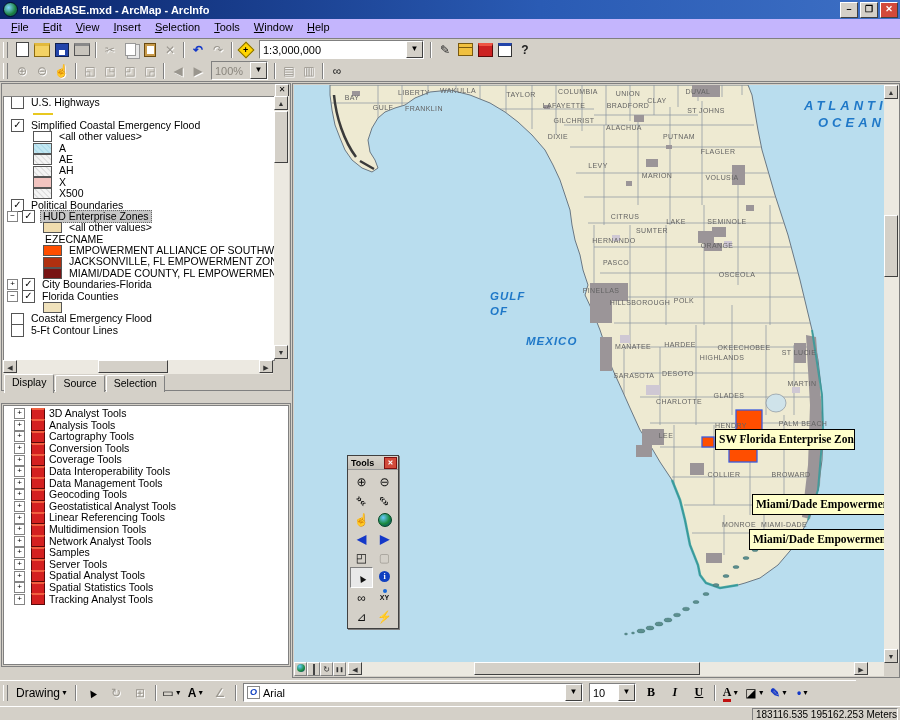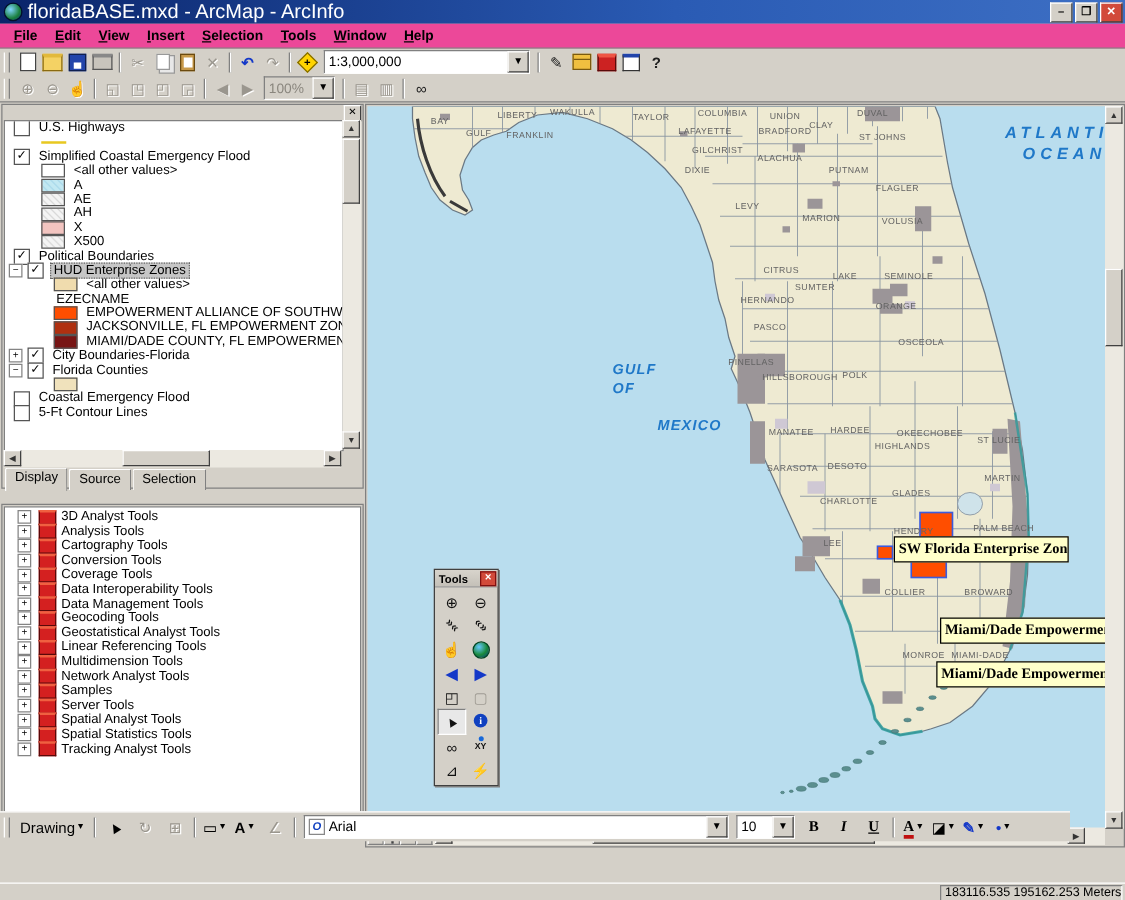--- a/index.html
+++ b/index.html
@@ -4,28 +4,28 @@
 <style>
   html,body{margin:0;padding:0;}
   #app{position:relative;width:900px;height:720px;background:#d4d0c8;
        font-family:"Liberation Sans",sans-serif;font-size:11px;overflow:hidden;
        -webkit-font-smoothing:none;}
   
   .titlebar{position:absolute;left:0;top:0;width:900px;height:19px;
     background:linear-gradient(90deg,#0a246a,#2a5bb4 60%,#3d6fc4);display:flex;align-items:center;color:#fff;}
   .app-icon{width:13px;height:13px;border-radius:50%;margin:0 4px 0 3px;
     background:radial-gradient(circle at 35% 35%,#7fd4ff,#1a7f3c 60%,#0a3f8a);border:1px solid #02102a;}
-  .titletext{font-weight:normal;font-size:16px;flex:1;white-space:nowrap;}
+  .titletext{font-weight:bold;font-size:11px;flex:1;white-space:nowrap;}
   .winbtns{display:flex;gap:2px;margin-right:2px;}
   .winbtn{width:16px;height:14px;background:#d4d0c8;border:1px solid;border-color:#fff #404040 #404040 #fff;
     font-size:9px;line-height:12px;text-align:center;color:#000;font-weight:bold;}
   .winbtn.close{background:#d24a3a;color:#fff;}
   
-  .menubar{position:absolute;left:0;top:19px;width:900px;height:20px;background:#ec4899;
-    border-bottom:1px solid #808080;display:flex;align-items:center;padding-left:4px;box-sizing:border-box;font-weight:bold;}
+  .menubar{position:absolute;left:0;top:19px;width:900px;height:20px;background:#c4b5fd;
+    border-bottom:1px solid #808080;display:flex;align-items:flex-start;padding-left:4px;box-sizing:border-box;}
   .menu-item{display:inline-block;padding:2px 7px;}
   .menu-item::first-letter{text-decoration:underline;}
   
   .tb{position:absolute;left:0;width:900px;background:#d4d0c8;display:flex;align-items:center;}
   .tb1{top:39px;height:21px;border-bottom:1px solid #b8b4ac;}
   .tb2{top:60px;height:21px;border-bottom:1px solid #808080;}
   .grip{width:3px;height:16px;border-left:1px solid #fff;border-right:1px solid #808080;margin:0 4px 0 3px;}
   .sep{width:1px;height:16px;background:#808080;border-right:1px solid #fff;margin:0 3px;}
   .tbtn{width:20px;height:18px;display:inline-flex;align-items:center;justify-content:center;
     font-size:12px;color:#202020;position:relative;}
@@ -125,21 +125,21 @@
   .pbtn{height:19px;display:flex;align-items:center;justify-content:center;font-size:12px;color:#111;}
   .pbtn.dis{color:#a09c94;}
   .pbtn.active{background:#e8e8e8;border:1px solid;border-color:#808080 #fff #fff #808080;}
   .pbtn .globe{width:12px;height:12px;border-radius:50%;background:radial-gradient(circle at 35% 30%,#66c8ff,#1a8a3c 55%,#083a8a);border:1px solid #042;}
   .pbtn .identify{width:11px;height:11px;border-radius:50%;background:#1040c0;color:#fff;font-size:8px;
     font-weight:bold;font-family:"Liberation Serif",serif;line-height:11px;text-align:center;}
   .pbtn .xy{font-size:7px;font-weight:bold;position:relative;}
   .pbtn .xy::before{content:"";position:absolute;left:3px;top:-5px;width:4px;height:4px;border-radius:50%;background:#1868d8;}
   .pbtn .cursor{display:inline-block;transform:rotate(-32deg);font-size:11px;}
   
-  .drawbar{position:absolute;left:0;top:649px;width:856px;height:23px;background:#d4d0c8;
+  .drawbar{position:absolute;left:0;top:680px;width:856px;height:23px;background:#d4d0c8;
     border-top:1px solid #fff;display:flex;align-items:center;}
   .dbtn{min-width:20px;height:19px;display:inline-flex;align-items:center;justify-content:center;font-size:12px;padding:0 2px;}
   .dbtn.dis{color:#9a968e;text-shadow:1px 1px 0 #fff;}
   .ddrop{font-size:7px;margin-left:1px;color:#000;}
   .underA{position:relative;font-weight:bold;font-family:"Liberation Serif",serif;}
   .underA::after{content:"";position:absolute;left:0;right:0;bottom:-2px;height:3px;background:#c01010;}
   .fontO{width:11px;height:11px;background:#fff;border:1px solid #888;color:#1040c0;font-style:italic;
     font-weight:bold;font-size:9px;line-height:10px;text-align:center;margin-right:3px;}
   .statusbar{position:absolute;left:0;top:706px;width:900px;height:14px;background:#d4d0c8;border-top:1px solid #fff;}
   .coordbox{position:absolute;left:752px;top:1px;width:141px;height:12px;border:1px solid;

